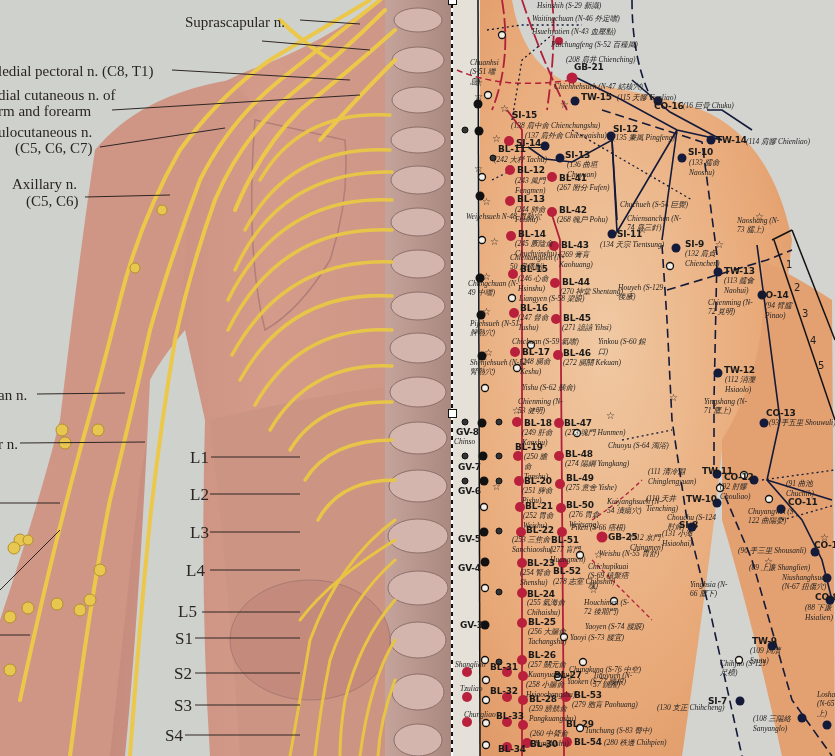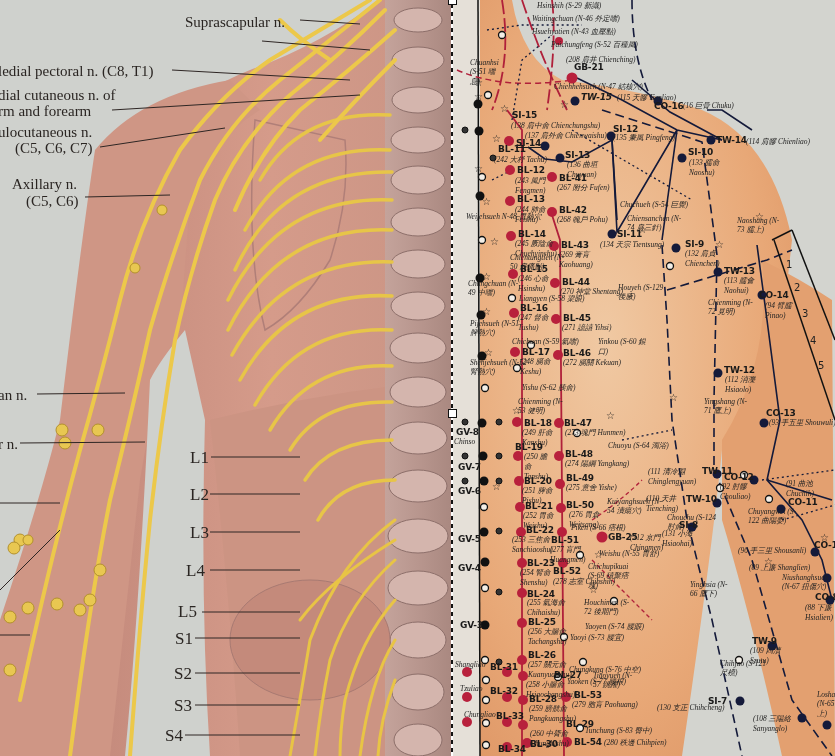--- a/index.html
+++ b/index.html
@@ -398,21 +398,21 @@
 
     <div class="acu-sub" style="left:85px;top:1px;">Hsinshih (S-29 新識)</div>
     <div class="acu-sub" style="left:80px;top:14px;">Waitingchuan (N-46 外定喘)</div>
     <div class="acu-sub" style="left:80px;top:27px;">Hsuehyatien (N-43 血壓點)</div>
     <div class="acu-sub" style="left:99px;top:40px;">Paichungfeng (S-52 百種風)</div>
     <div class="acu-sub" style="left:114px;top:55px;">(208 肩井 Chienching)</div>
     <div class="acu-sub" style="left:18px;top:58px;width:34px;white-space:normal;">Chuanhsi (S-51 喘息)</div>
     <div class="acu-sub" style="left:102px;top:82px;">Chiehhehsueh (N-47 結核穴)</div>
 
     <div class="acu" style="left:122px;top:62px;">GB-21</div>
-    <div class="acu" style="left:129px;top:92px;font-style:italic;">TW-15</div>
+    <div class="acu" style="left:129px;top:92px;">TW-15</div>
     <div class="acu-sub" style="left:165px;top:93px;">(115 天髎 Tienliao)</div>
     <div class="acu" style="left:202px;top:101px;">CO-16</div>
     <div class="acu-sub" style="left:231px;top:101px;">(16 巨骨 Chuku)</div>
     <div class="acu" style="left:60px;top:110px;">SI-15</div>
     <div class="acu-sub" style="left:59px;top:121px;">(138 肩中俞 Chienchungshu)</div>
     <div class="acu-sub" style="left:73px;top:131px;">(137 肩外俞 Chienwaishu)</div>
     <div class="acu" style="left:64px;top:138px;text-decoration:underline;">SI-14</div>
     <div class="acu" style="left:113px;top:150px;">SI-13</div>
     <div class="acu-sub" style="left:115px;top:160px;width:40px;white-space:normal;">(136 曲垣 Chuyuan)</div>
     <div class="acu" style="left:161px;top:124px;">SI-12</div>

